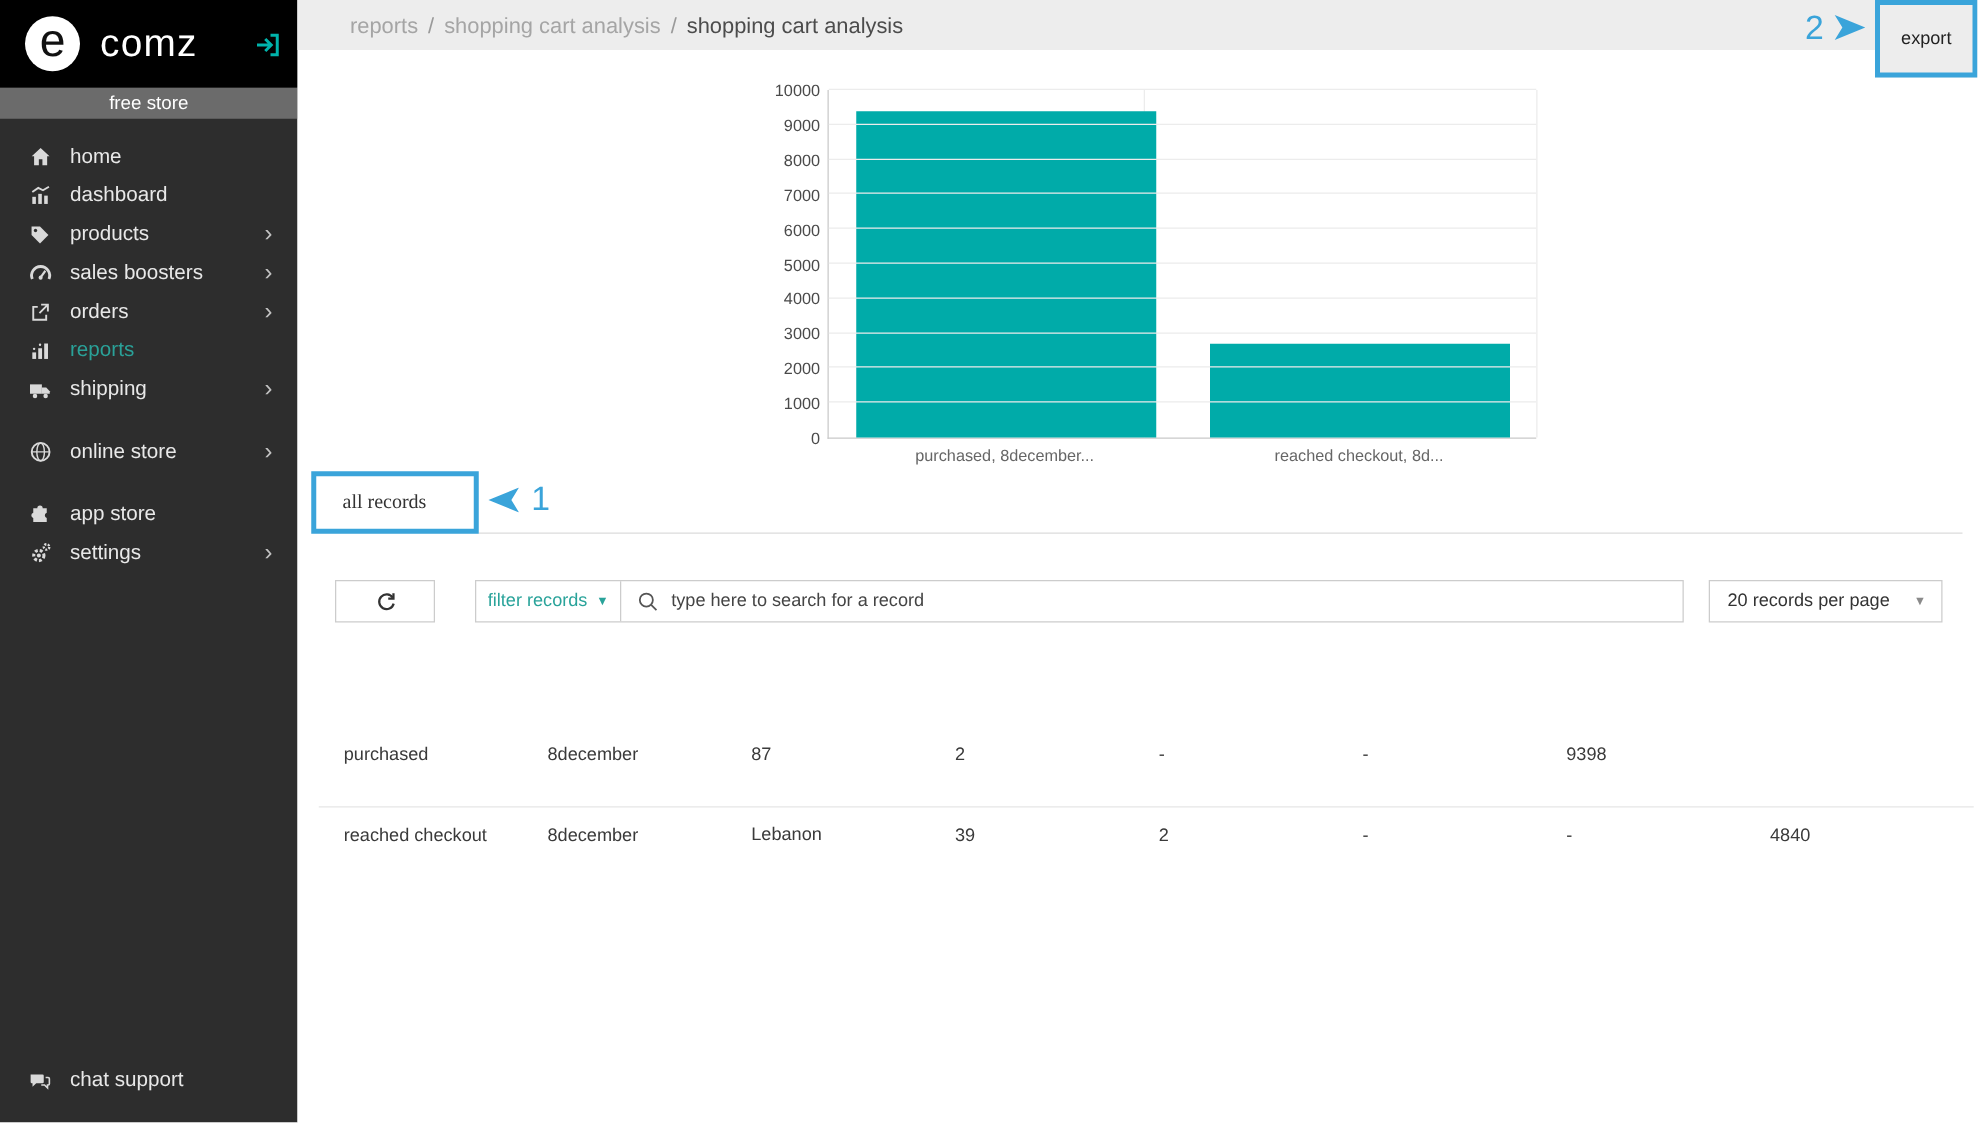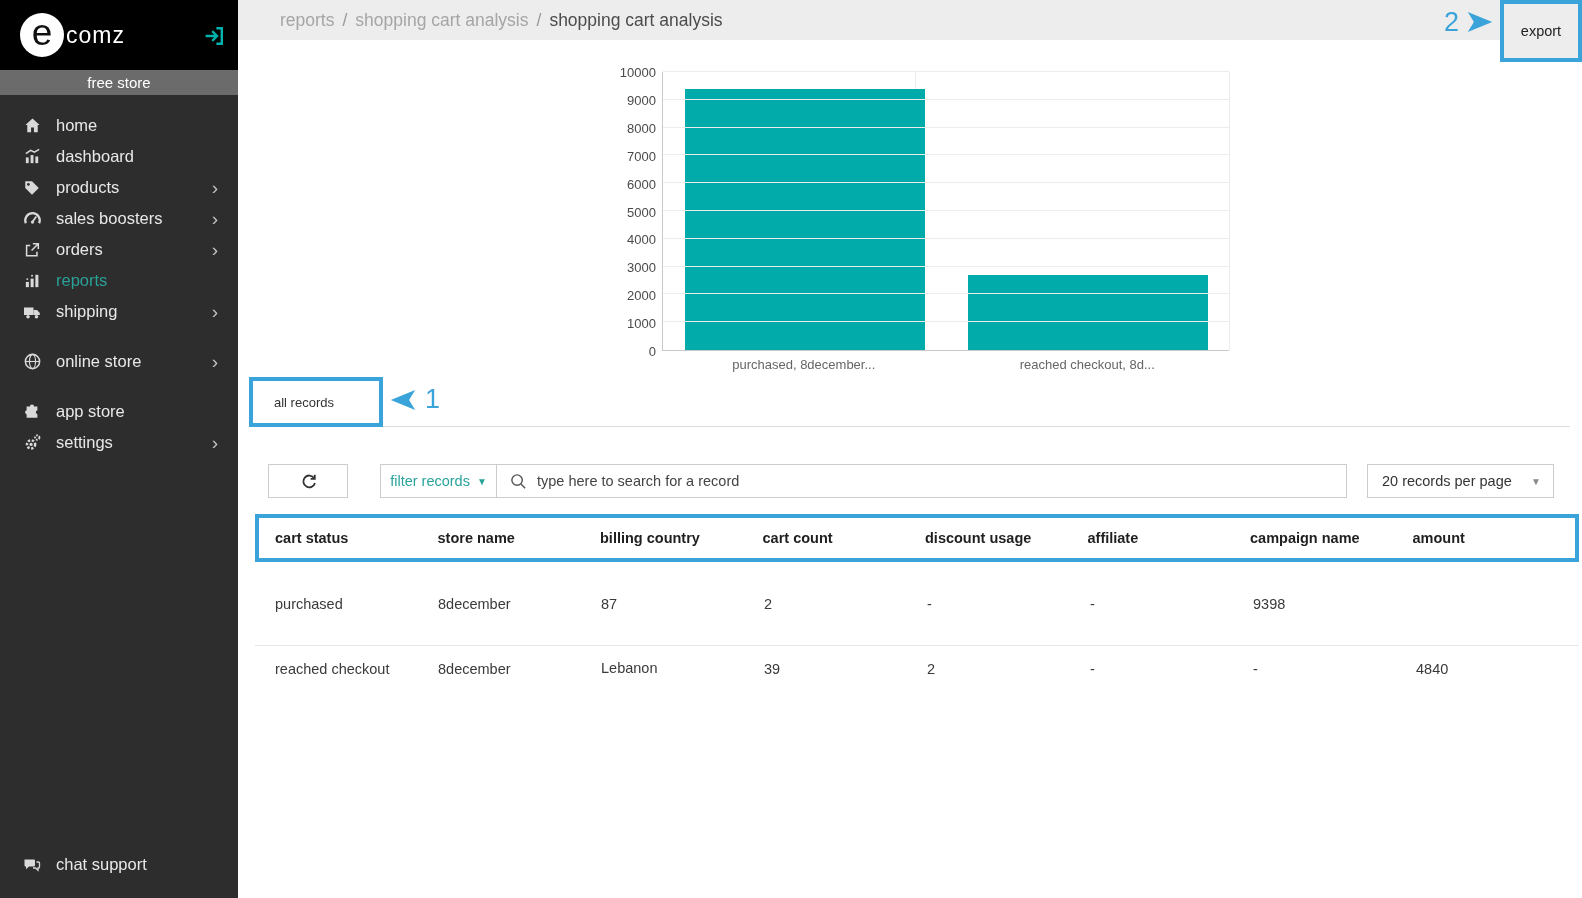--- a/index.html
+++ b/index.html
@@ -5,21 +5,21 @@
   * { margin:0; padding:0; box-sizing:border-box; }
   html,body { width:1582px; height:898px; overflow:hidden;
     font-family:"Liberation Sans", sans-serif; background:#fff; }
   .stage { position:relative; width:1582px; height:898px; }
 
   
   .sidebar { position:absolute; left:0; top:0; width:238px; height:898px; background:#2d2d2d; }
   .logo-bar { position:relative; height:70px; background:#000; display:flex; align-items:center; padding-left:20px; }
   .logo-circle { width:44px; height:44px; border-radius:50%; background:#fff; color:#111;
     display:flex; align-items:center; justify-content:center; font-size:37px; font-weight:400; padding-bottom:4px; }
-  .logo-word { color:#fff; font-size:23px; font-weight:300; letter-spacing:1px; margin-left:2px; }
+  .logo-word { color:#fff; font-size:31px; font-weight:300; letter-spacing:1px; margin-left:16px; }
   .collapse-btn { position:absolute; right:12px; top:24px; width:24px; height:24px; }
   .plan-bar { height:25px; background:#6b6b6b; color:#fff; font-size:15px; display:flex; align-items:center; justify-content:center; }
   .nav { padding-top:15px; }
   .nav-item { position:relative; height:31px; display:flex; align-items:center; padding-left:22px; cursor:pointer; }
   .nav-item .ni-icon { width:20px; height:20px; margin-right:14px; flex:0 0 20px; display:flex; align-items:center; justify-content:center; }
   .nav-item .ni-label { color:#e8e8e8; font-size:16.5px; }
   .nav-item.active .ni-label { color:#2aa198; }
   .nav-item .ni-chevron { position:absolute; right:20px; color:#c2c2c2; font-size:19px; line-height:1; }
   .nav-gap { margin-top:19px;text-align:center; }
   .chat-support { position:absolute; left:0; bottom:18px; width:100%; height:31px; display:flex; align-items:center; padding-left:22px; cursor:pointer; }
@@ -51,21 +51,21 @@
   .grid-v { position:absolute; top:0; width:1px; height:100%; background:#ececec; }
   .slots { position:absolute; left:0; top:0; width:100%; height:100%; display:flex; }
   .slot { flex:1; position:relative; }
   .bar { position:absolute; bottom:0; left:50%; transform:translateX(-50%); width:240px; background:#00aba9; }
   .xlabels { position:absolute; left:46px; top:299px; width:567px; display:flex; }
   .xlabel { flex:1; text-align:center; font-size:13px; color:#666; }
 
   
   .tab-box { position:absolute; left:11px; top:377px; width:134px; height:50px; border:4px solid #3aa4da; background:#fff; z-index:2;
     display:flex; align-items:center; padding-left:21px; cursor:pointer; }
-  .tab-box .tab-label { font-size:13px; color:#333; }
+  .tab-box .tab-label { font-size:16px; color:#333;font-family:Liberation Serif, serif; }
   .anno-step1 { position:absolute; left:152px; top:384px; display:flex; align-items:center; gap:9px; }
   .tab-line { position:absolute; left:18px; top:426px; width:1314px; height:1px; background:#dcdcdc; }
 
   .refresh-btn { position:absolute; left:30px; top:464px; width:80px; height:34px; background:#fff; border:1px solid #ccc;
     display:flex; align-items:center; justify-content:center; cursor:pointer; }
   .filter-search { position:absolute; left:142px; top:464px; width:967px; height:34px; border:1px solid #ccc; background:#fff; display:flex; }
   .filter-seg { width:116px; display:flex; align-items:center; justify-content:center; gap:7px; border-right:1px solid #ccc; cursor:pointer; }
   .filter-seg .f-label { color:#29a39a; font-size:14.5px; }
   .filter-seg .f-caret { color:#29a39a; font-size:10px; }
   .search-seg { flex:1; display:flex; align-items:center; padding-left:12px; gap:9px; }
@@ -313,30 +313,20 @@
           <path d="M12.6 12.6 L17 17" stroke="#555" stroke-width="1.5"></path>
         </svg>
         <input class="search-input" type="text" placeholder="type here to search for a record" style="">
       </div>
     </div>
     <div class="pagesize">
       <span class="ps-label">20 records per page</span>
       <span class="ps-caret">▼</span>
     </div>
 
-    <div class="thead-box">
-      <div class="th">cart status</div>
-      <div class="th">store name</div>
-      <div class="th">billing country</div>
-      <div class="th">cart count</div>
-      <div class="th">discount usage</div>
-      <div class="th">affiliate</div>
-      <div class="th">campaign name</div>
-      <div class="th">amount</div>
-    </div>
 
     <div class="tbody">
       <div class="trow r0">
         <div class="td">purchased</div>
         <div class="td">8december</div>
         <div class="td">87</div>
         <div class="td">2</div>
         <div class="td">-</div>
         <div class="td">-</div>
         <div class="td">9398</div>

